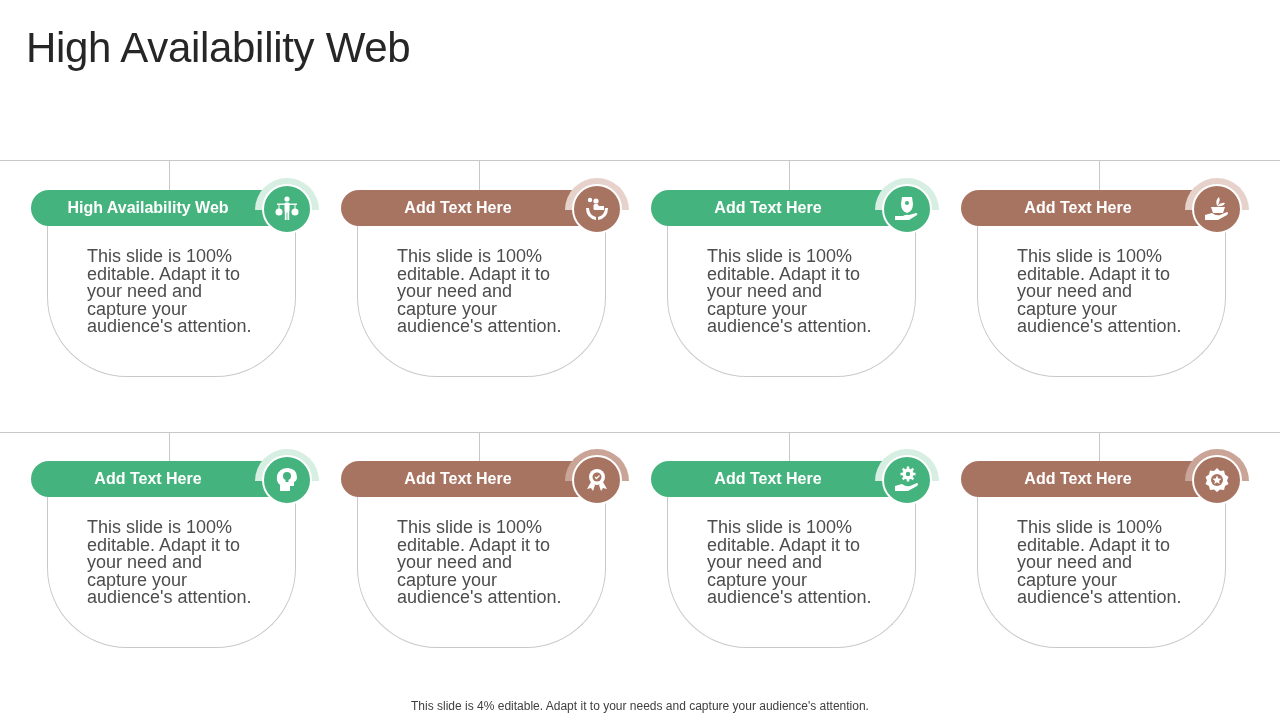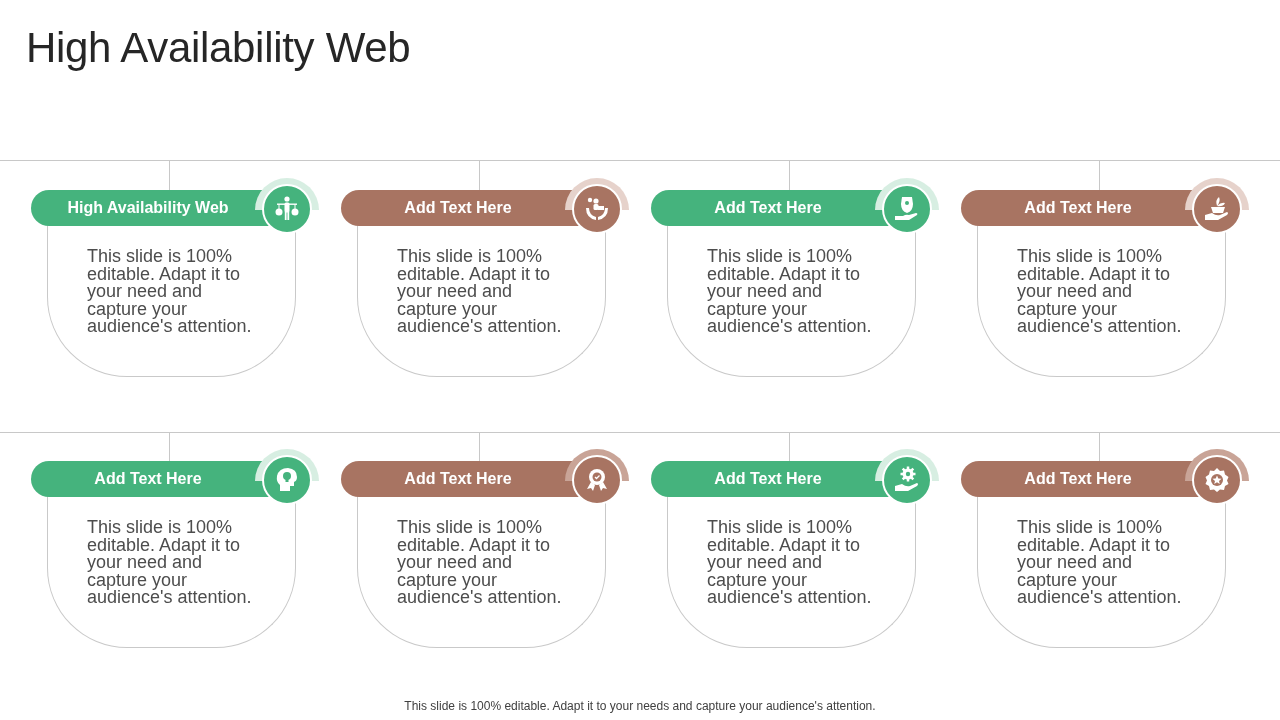--- a/index.html
+++ b/index.html
@@ -195,13 +195,13 @@
   <div class="arc"></div>
   <div class="badge">
     <svg viewBox="0 0 30 30" fill="#fff">
         <path d="M15 3 L18 6 L22 5.5 L23 9.5 L26.5 12 L25 15.5 L26.5 19 L23 21 L22 25 L18 24.5 L15 27 L12 24.5 L8 25 L7 21 L3.5 19 L5 15.5 L3.5 12 L7 9.5 L8 5.5 L12 6Z"></path>
         <circle cx="15" cy="15" r="6" fill="#a87462"></circle>
         <path d="M15 10.5 L16.3 13.6 L19.5 13.8 L17 15.9 L17.8 19 L15 17.3 L12.2 19 L13 15.9 L10.5 13.8 L13.7 13.6Z"></path>
       </svg>
   </div>
 </div>
 
-<div class="footer">This slide is 100% editable. Adapt it to your needs and capture your audience's attention.</div>
+<div class="footer">This slide is 4% editable. Adapt it to your needs and capture your audience's attention.</div>
 
 </body></html>

